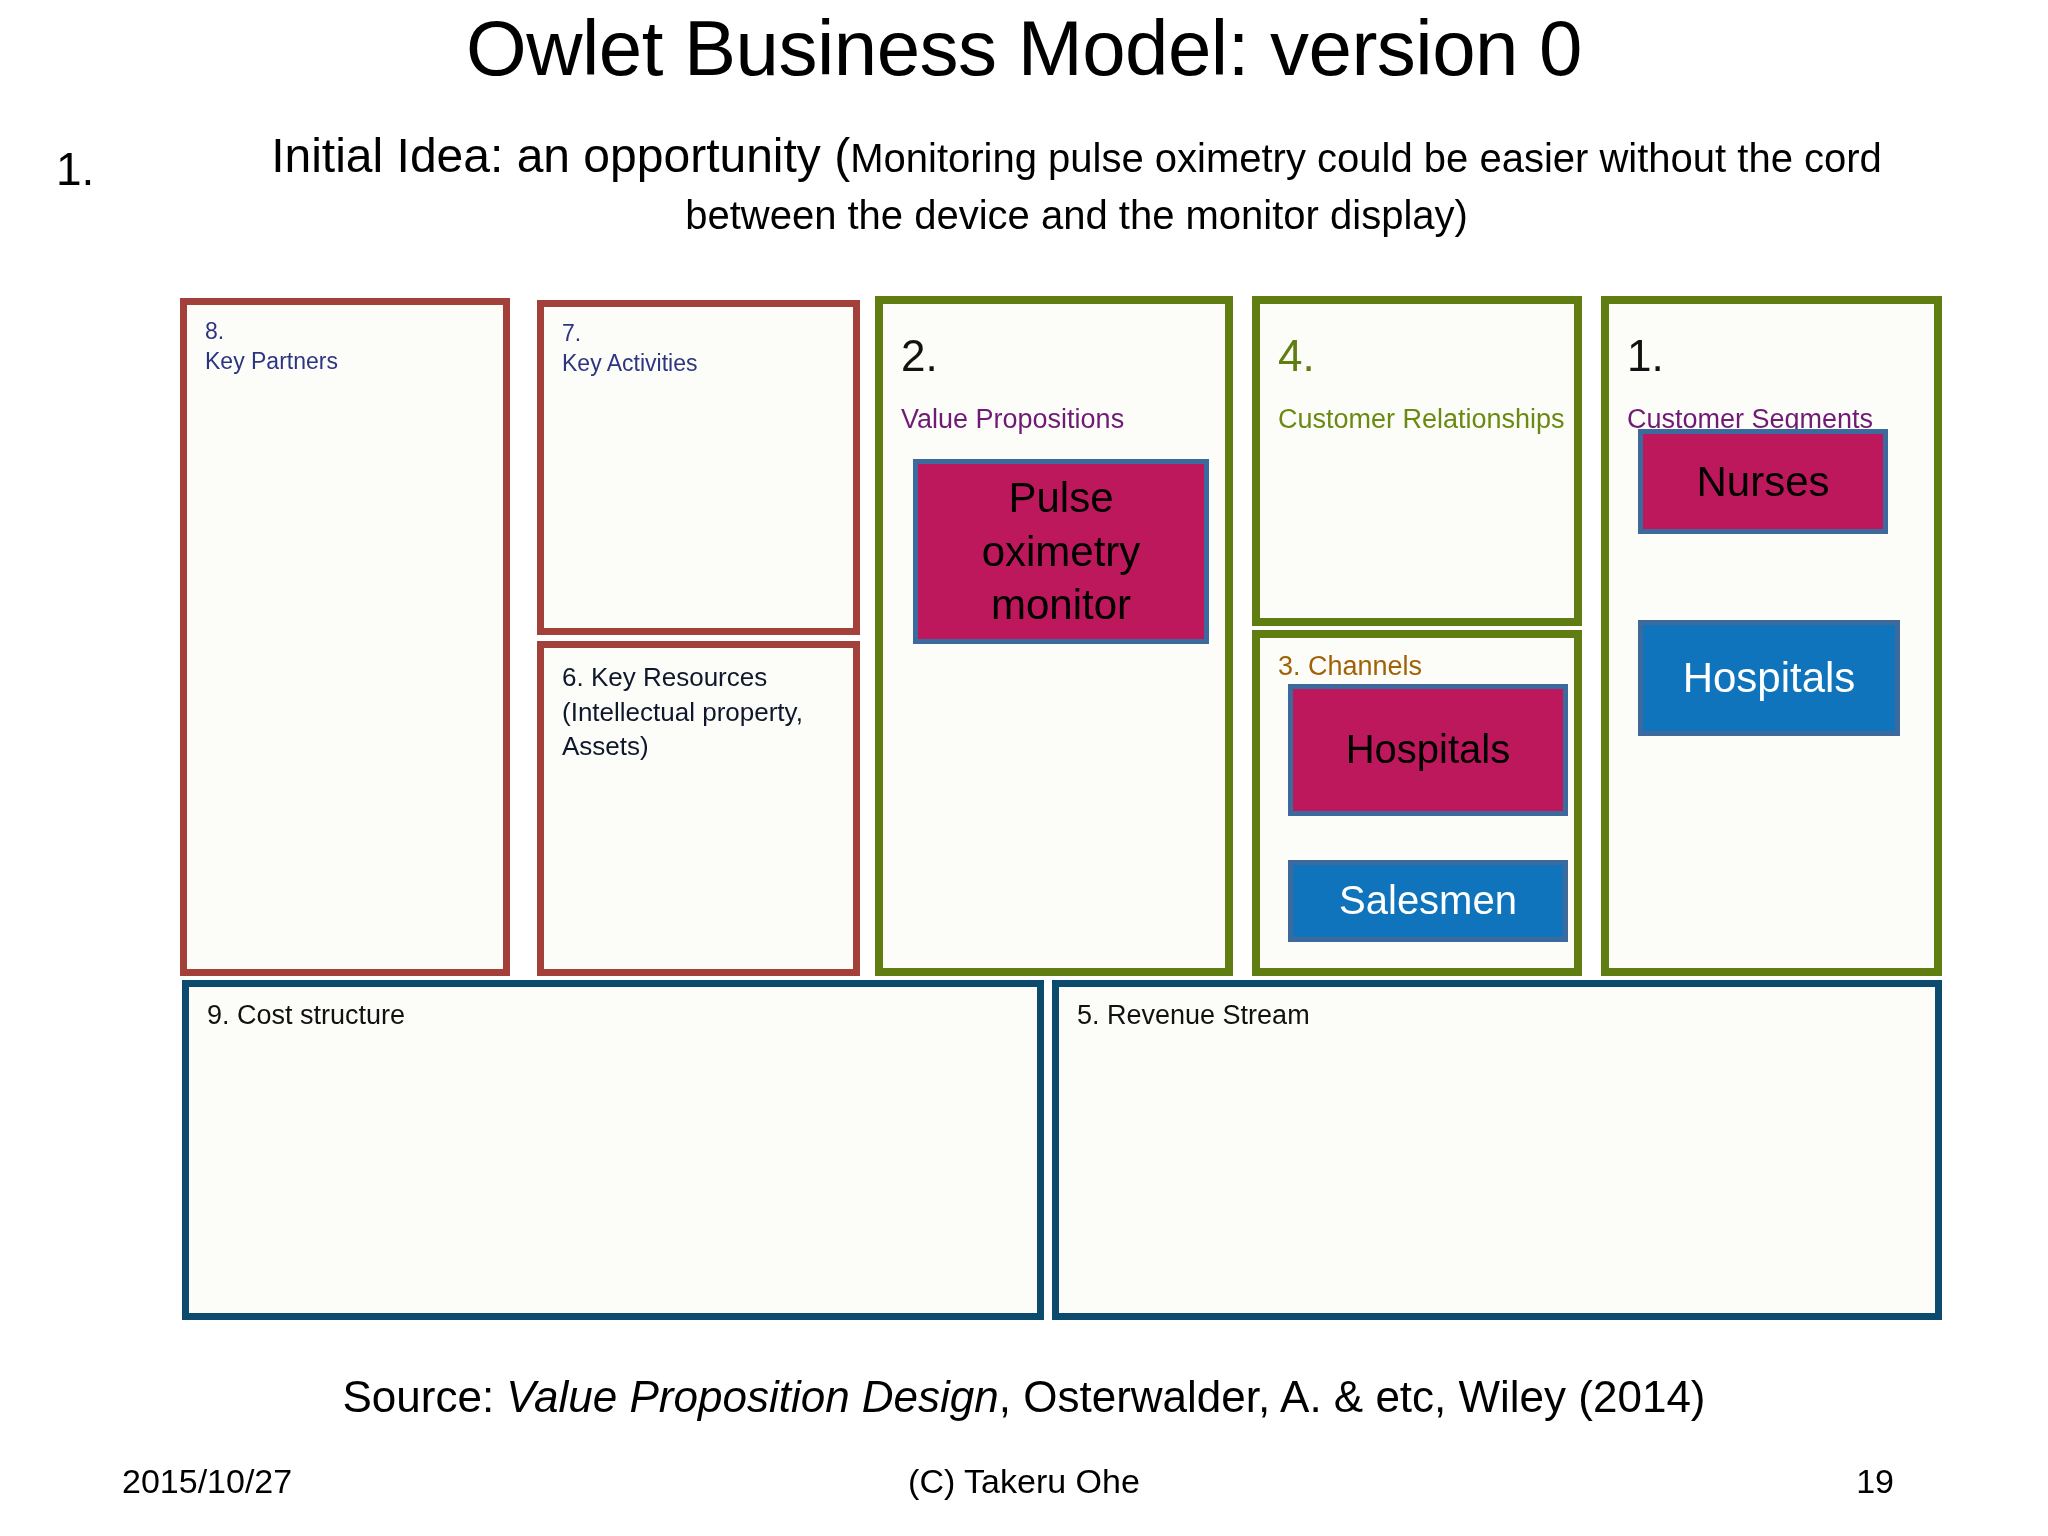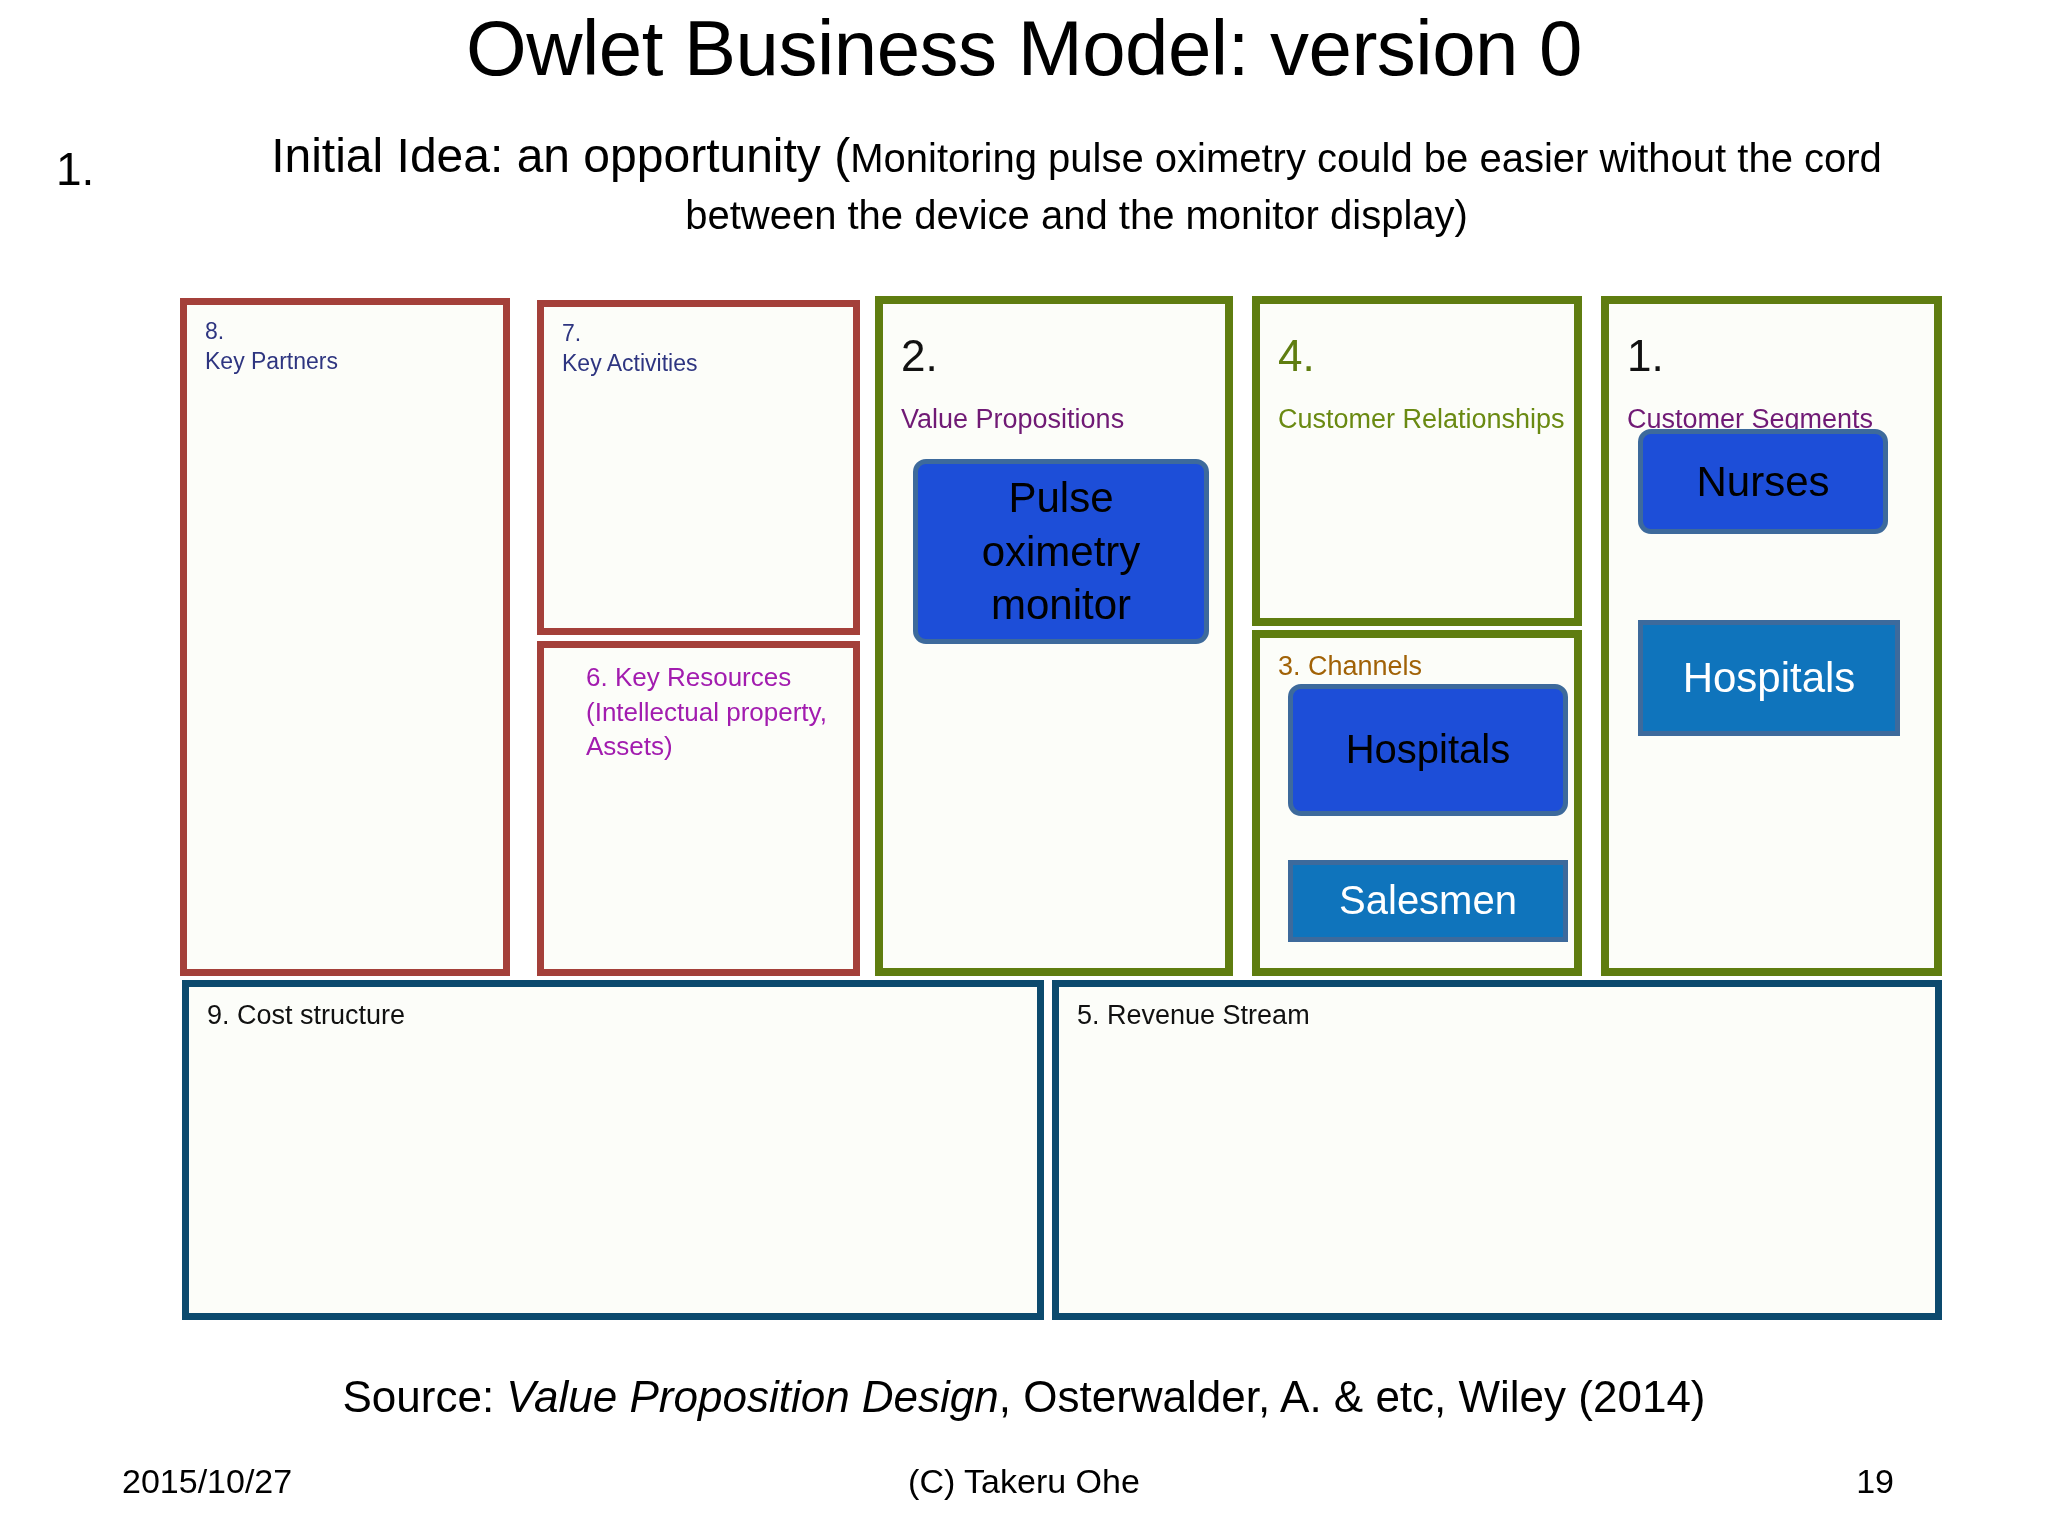--- a/index.html
+++ b/index.html
@@ -76,22 +76,21 @@
 
   
   .lbl-red {
     font-size: 23px;
     line-height: 1.30;
     color: #2e3580;
   }
   .lbl-black-sm {
     font-size: 26px;
     line-height: 1.33;
-    color: #a21caf;
-    margin-left: 24px;
+    color: #0f172a;
   }
   .lbl-big-num {
     font-size: 44px;
     line-height: 1.0;
     color: #111111;
     display: block;
   }
   .lbl-sub {
     font-size: 27px;
     line-height: 1.25;
@@ -116,23 +115,22 @@
   .card {
     position: absolute;
     display: flex;
     align-items: center;
     justify-content: center;
     text-align: center;
     border: 5px solid #3d6a9c;
     line-height: 1.28;
   }
   .card-yellow {
-    background: #1d4ed8;
+    background: #be185d;
     color: #000000;
-    border-radius: 13px;
   }
   .card-blue {
     background: #0f74bc;
     color: #ffffff;
   }
 
   
   .source {
     position: absolute;
     top: 1372px;

